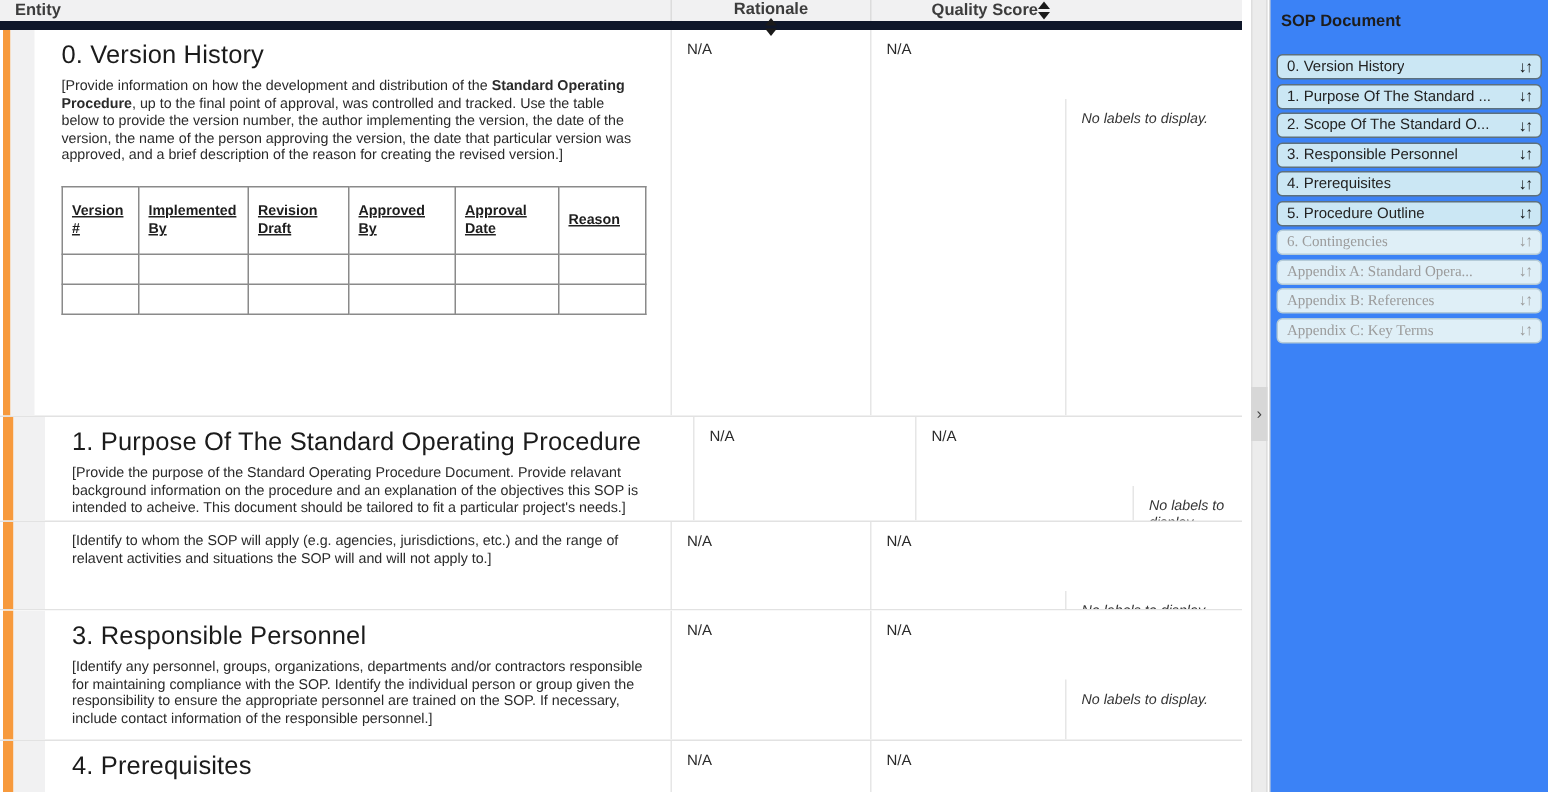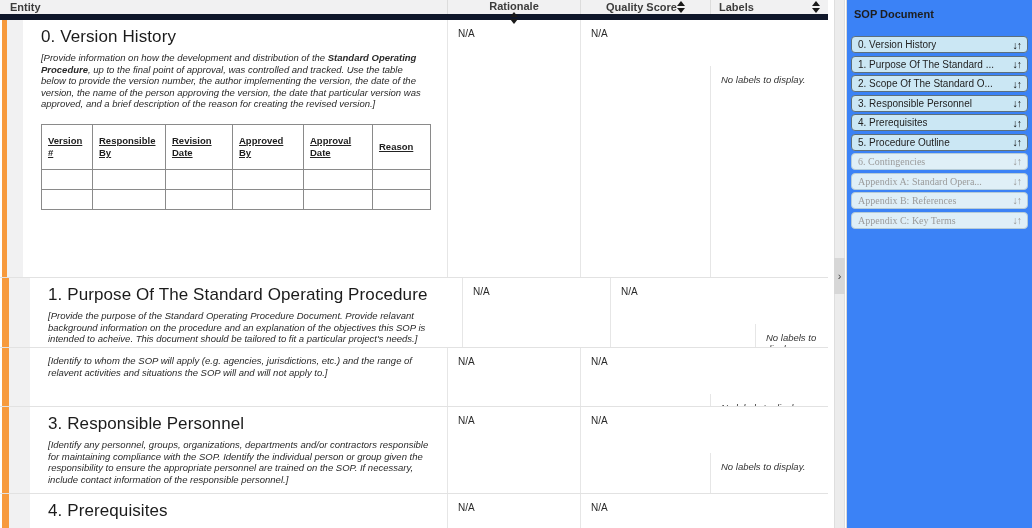--- a/index.html
+++ b/index.html
@@ -8,38 +8,38 @@
 
   .app { position:absolute; inset:0; width:1032px; height:528px; background:#fff; }
 
   
   .main { position:absolute; left:0; top:0; width:828px; height:528px; background:#fff; }
 
   .grid-header { display:flex; height:20px; background:#f1f1f2; border-bottom:6px solid #0f172a; }
   .gh-cell { font-size:11px; font-weight:bold; color:#3c3c3c; display:flex; align-items:center; }
   .gh-entity   { width:447px; padding-left:10px; }
   .gh-rationale{ width:133px; border-left:1px solid #dcdcdc; padding:0 10px; justify-content:space-between; cursor:pointer;flex-direction:column; }
-  .gh-quality  { width:130px; border-left:1px solid #dcdcdc; padding:0 10px; justify-content:center; cursor:pointer; }
+  .gh-quality  { width:130px; border-left:1px solid #dcdcdc; padding:0 10px; justify-content:flex-end; cursor:pointer; }
   .gh-labels   { flex:1;      border-left:1px solid #dcdcdc; padding:0 8px;  justify-content:space-between; cursor:pointer; }
 
   .sort-icon { display:inline-flex; flex-direction:column; gap:2px; align-items:center; }
   .sort-icon .tri-up   { width:0; height:0; border-left:4px solid transparent; border-right:4px solid transparent; border-bottom:5px solid #1a1a1a; }
   .sort-icon .tri-down { width:0; height:0; border-left:4px solid transparent; border-right:4px solid transparent; border-top:5px solid #1a1a1a; }
 
   .grid-row { display:flex; border-bottom:1px solid #e2e2e2; background:#fff; overflow:hidden; }
   .r0 { height:258px; } .r1 { height:70px;gap:15px; } .r2 { height:59px; } .r3 { height:87px; } .r4 { height:110px; }
 
   .entity-cell { width:447px; display:flex; }
   .rail-gap    { width:2px; background:#fff; }
   .rail-orange { width:7px; background:#F79A3D; }
   .rail-gutter { width:21px; background:#f1f1f2; }
   .entity-body { flex:1; padding:7px 16px 0 18px; }
 
   .sec-title { font-size:17px; font-weight:400; color:#1b1b1b; letter-spacing:.1px; margin-bottom:5px; }
-  .sec-desc  { font-size:9.5px; font-style:italic; color:#2a2a2a; line-height:11.6px; max-width:386px; }
+  .sec-desc  { font-size:9.5px; color:#2a2a2a; line-height:11.6px; max-width:386px; }
   .sec-desc b { font-weight:bold; }
 
   .cell-rationale { width:133px; border-left:1px solid #e6e6e6; padding:8px 10px; font-size:10px; color:#2a2a2a; }
   .cell-quality   { width:130px; border-left:1px solid #e6e6e6; padding:8px 10px; font-size:10px; color:#2a2a2a; }
   .cell-labels    { flex:1;      border-left:1px solid #e6e6e6; padding:8px 10px; font-size:9.5px; font-style:italic; color:#333;margin-top:46px; }
 
   
   .vtable { border-collapse:collapse; table-layout:fixed; width:389px; margin-top:14px;text-decoration:underline; }
   .vtable th, .vtable td { border:1px solid #8a8a8a; padding:4px 6px; font-size:9.5px; text-align:left; vertical-align:middle; }
   .vtable th { font-weight:bold; color:#1d1d1d; height:45px; word-break:break-word; line-height:12px; }
@@ -86,27 +86,20 @@
             <span class="tri-down"></span>
           </span>
       </div>
       <div class="gh-cell gh-quality">
         <span>Quality Score</span>
         <span class="sort-icon">
             <span class="tri-up"></span>
             <span class="tri-down"></span>
           </span>
       </div>
-      <div class="gh-cell gh-labels">
-        <span>Labels</span>
-        <span class="sort-icon">
-            <span class="tri-up"></span>
-            <span class="tri-down"></span>
-          </span>
-      </div>
     </div>
 
     <div class="grid-row r0">
       <div class="entity-cell">
         <span class="rail-gap"></span>
         <span class="rail-orange"></span>
         <span class="rail-gutter"></span>
         <div class="entity-body">
           <div class="sec-title">0. Version History</div>
           <div class="sec-desc"><span>[Provide information on how the development and distribution of the </span><b>Standard Operating Procedure</b><span>, up to the final point of approval, was controlled and tracked. Use the table below to provide the version number, the author implementing the version, the date of the version, the name of the person approving the version, the date that particular version was approved, and a brief description of the reason for creating the revised version.]</span></div>
@@ -115,22 +108,22 @@
                 <col class="c1">
                 <col class="c2">
                 <col class="c3">
                 <col class="c4">
                 <col class="c5">
                 <col class="c6">
               </colgroup>
             <tbody>
                 <tr>
               <th>Version #</th>
-              <th>Responsible By</th>
-              <th>Revision Date</th>
+              <th>Implemented By</th>
+              <th>Revision Draft</th>
               <th>Approved By</th>
               <th>Approval Date</th>
               <th>Reason</th>
             </tr>
             <tr class="empty">
               <td></td>
               <td></td>
               <td></td>
               <td></td>
               <td></td>

